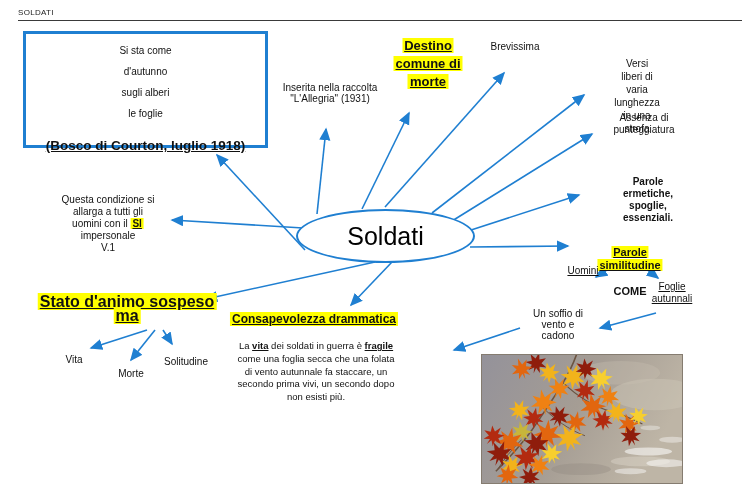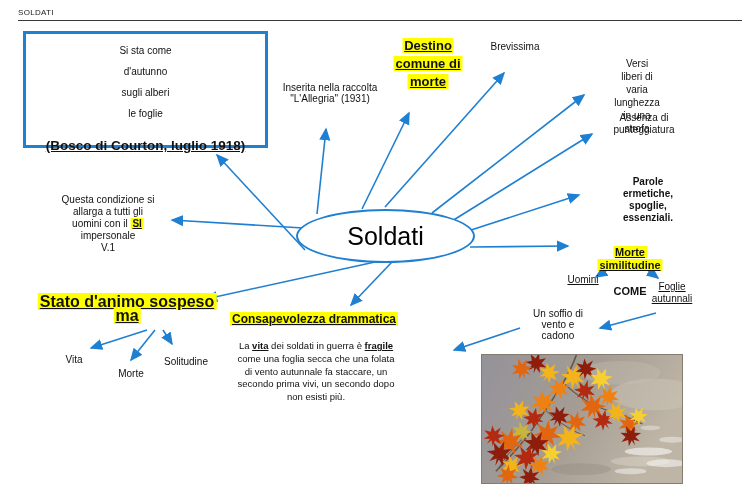--- a/index.html
+++ b/index.html
@@ -105,25 +105,25 @@
 lunghezza in una
 strofa</div>
 
   <div class="label" style="left:644px;top:112px;">Assenza di
 punteggiatura</div>
 
   <div class="label" style="left:648px;top:176px;font-weight:bold;">Parole ermetiche,
 spoglie, essenziali.</div>
 
   <div class="label unica">
-    <div><span class="hl">Morte similitudine</span></div>
+    <div><span class="hl">Parole similitudine</span></div>
     <div class="bold">COME</div>
   </div>
 
-  <div class="label u" style="left:583px;top:274px;">Uomini</div>
+  <div class="label u" style="left:583px;top:265px;">Uomini</div>
 
   <div class="label u" style="left:672px;top:281px;">Foglie
 autunnali</div>
 
   <div class="label" style="left:558px;top:308px;line-height:11px;">Un soffio di
 vento e
 cadono</div>
 
   <div class="label" style="left:108px;top:194px;"><span>Questa condizione si
 allarga a tutti gli

